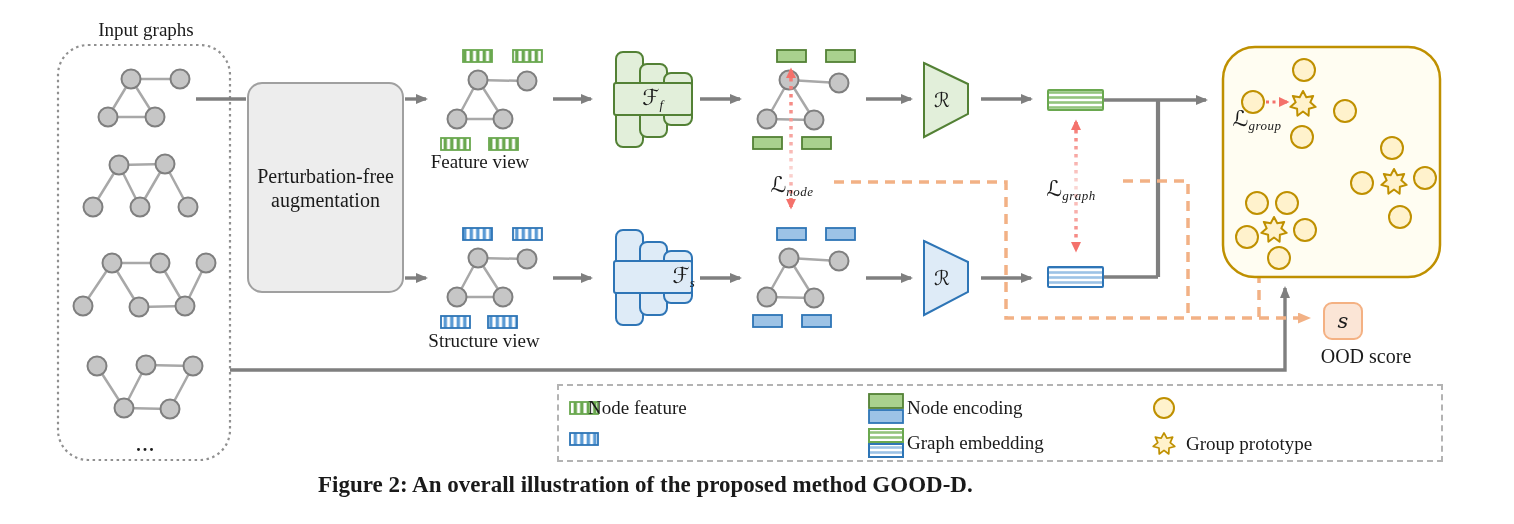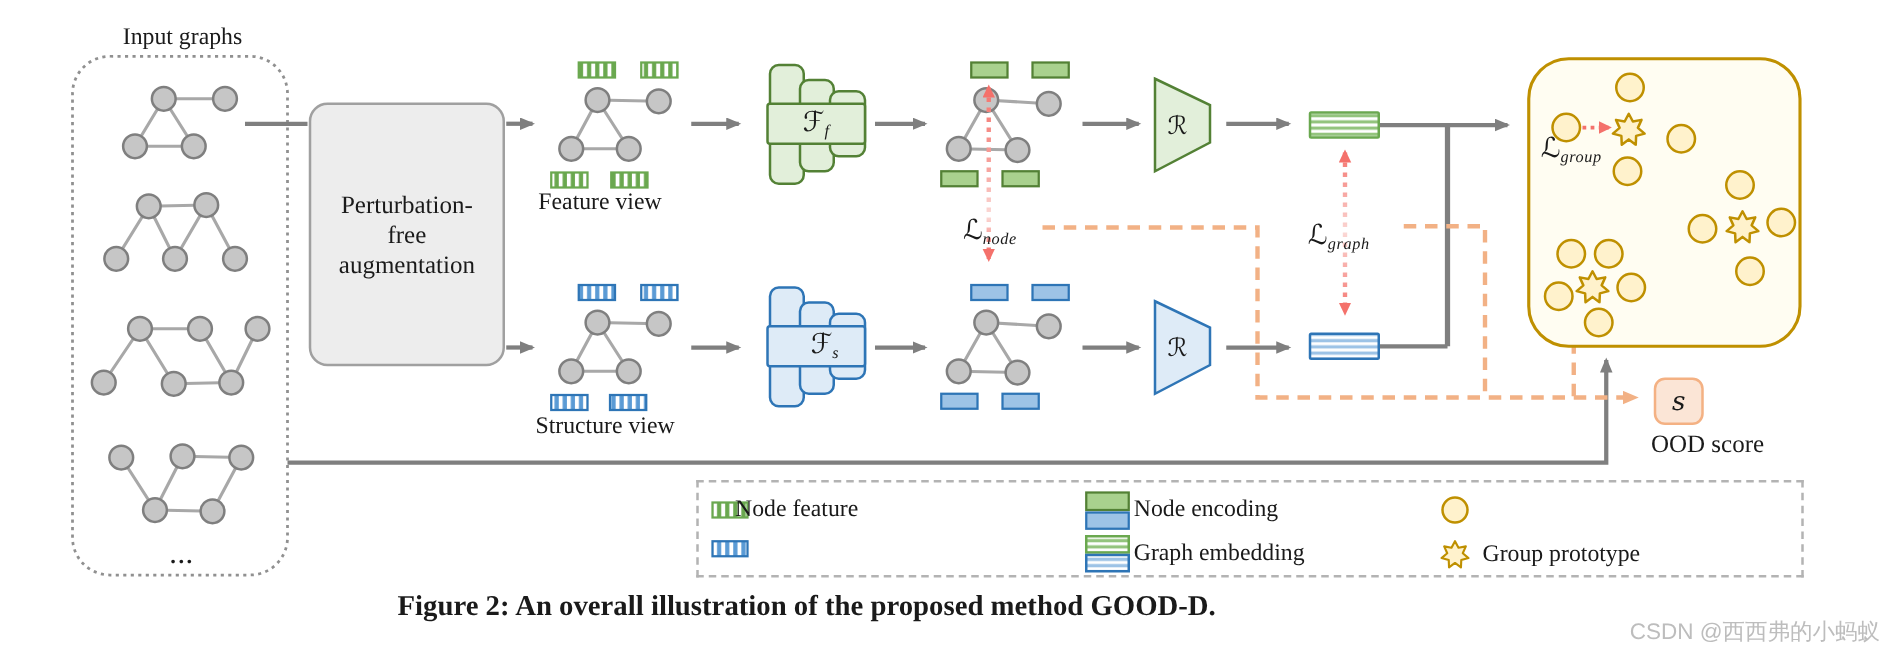--- a/index.html
+++ b/index.html
@@ -8,21 +8,21 @@
   #diagram-svg{position:absolute;left:0;top:0;}
   .lbl{position:absolute;transform:translate(-50%,-50%);white-space:nowrap;font-size:19px;}
   .left-lbl{position:absolute;transform:translate(0,-50%);white-space:nowrap;font-size:19px;}
   .mathlbl{position:absolute;transform:translate(-50%,-50%);white-space:nowrap;
            font-family:"DejaVu Serif","DejaVu Sans",serif;font-style:italic;}
   .msym{font-size:22px;}
   .msub{font-size:13px;font-style:italic;font-family:"Liberation Serif",serif;letter-spacing:.5px;}
   #aug-box{position:absolute;left:247px;top:82px;width:157px;height:211px;box-sizing:border-box;
            background:#ededed;border:2px solid #a0a0a0;border-radius:15px;
            display:flex;align-items:center;justify-content:center;text-align:center;
-           font-size:20px;line-height:1.2;padding:0 16px;}
+           font-size:20px;line-height:1.2;padding:0 4px;}
   #score-box{position:absolute;left:1323px;top:302px;width:40px;height:38px;box-sizing:border-box;
            background:#fbe5d6;border:2px solid #f4b183;border-radius:9px;
            display:flex;align-items:center;justify-content:center;
            font-family:"DejaVu Serif","DejaVu Sans",serif;font-style:italic;font-size:21px;}
   #legend-box{position:absolute;left:557px;top:384px;width:886px;height:78px;box-sizing:border-box;
            border:2px dashed #b3b3b3;}
   #caption{position:absolute;left:318px;top:472px;width:800px;
            font-weight:bold;font-size:23px;}
   #watermark{position:absolute;right:10px;top:493px;font-family:"Liberation Sans","DejaVu Sans",sans-serif;
            font-size:18px;color:#bdbdbd;}
@@ -261,21 +261,21 @@
 <div id="aug-box">
   <span>Perturbation-free augmentation</span>
 </div>
 
 <div class="lbl" style="left:480px;top:162px;">Feature view</div>
 <div class="lbl" style="left:484px;top:341px;">Structure view</div>
 
 <div class="mathlbl" style="left:653px;top:99px;">
   <span class="msym">ℱ</span><sub class="msub">f</sub>
 </div>
-<div class="mathlbl" style="left:660px;top:277px;">
+<div class="mathlbl" style="left:684px;top:277px;">
   <span class="msym">ℱ</span><sub class="msub">s</sub>
 </div>
 
 <div class="mathlbl" style="left:942px;top:100px;font-size:20px;">ℛ</div>
 <div class="mathlbl" style="left:942px;top:278px;font-size:20px;">ℛ</div>
 
 <div class="mathlbl" style="left:792px;top:186px;">
   <span class="msym">ℒ</span><sub class="msub">node</sub>
 </div>
 <div class="mathlbl" style="left:1071px;top:190px;">
@@ -290,15 +290,14 @@
 </div>
 <div class="lbl" style="left:1366px;top:356px;font-size:20px;">OOD score</div>
 
 <div id="legend-box"></div>
 <div class="left-lbl" style="left:588px;top:408px;">Node feature</div>
 <div class="left-lbl" style="left:907px;top:408px;">Node encoding</div>
 <div class="left-lbl" style="left:907px;top:443px;">Graph embedding</div>
 <div class="left-lbl" style="left:1186px;top:444px;">Group prototype</div>
 
 <div id="caption">Figure 2: An overall illustration of the proposed method GOOD-D.</div>
-<div id="watermark">CSDN @西西弗的小蚂蚁</div>
 
 </div>
 
 </body></html>

